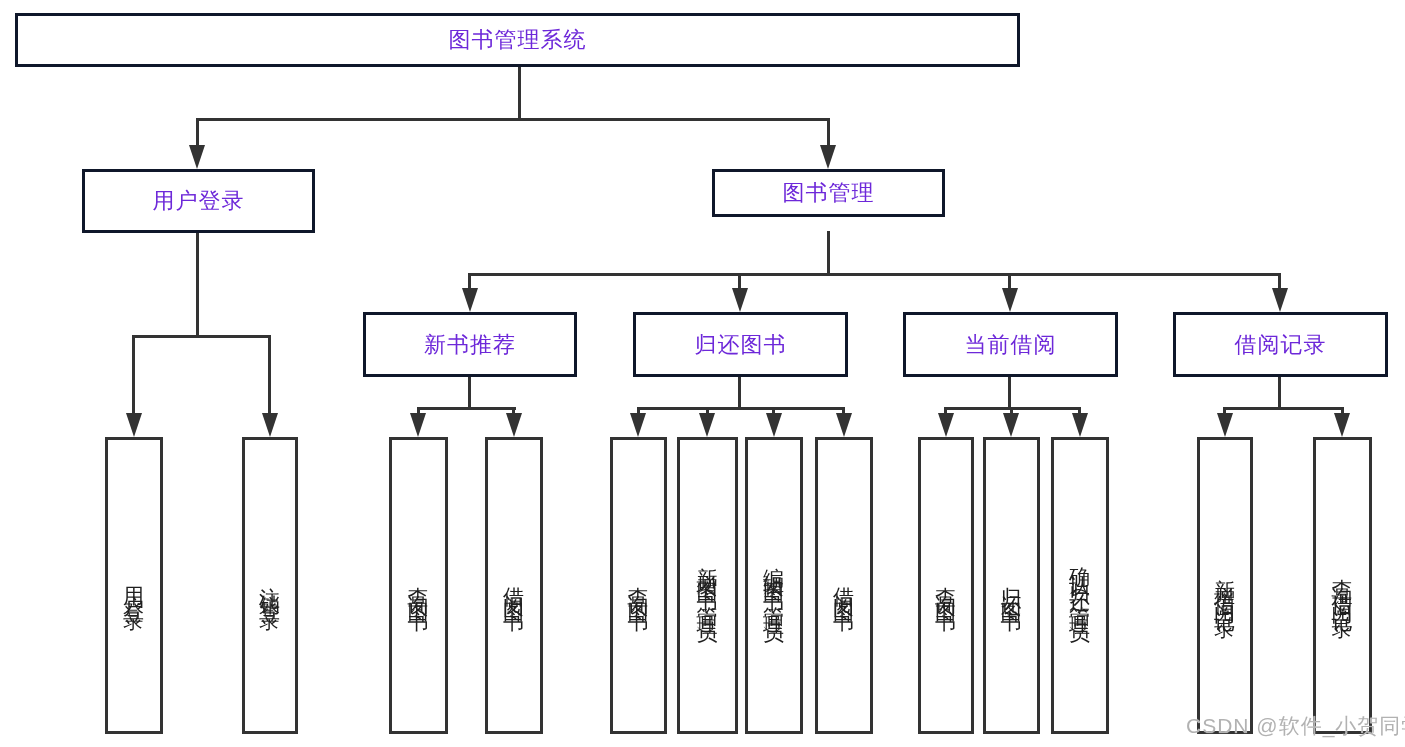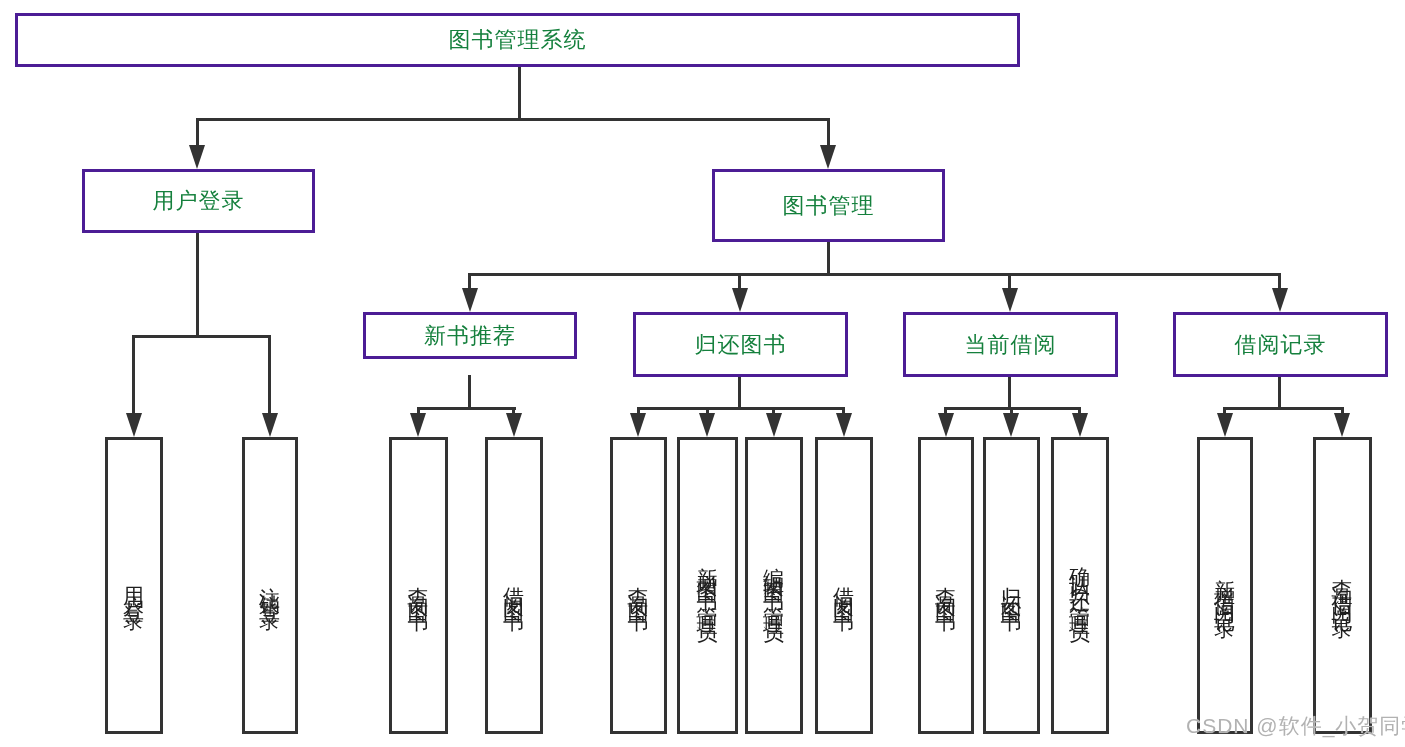--- a/index.html
+++ b/index.html
@@ -5,25 +5,25 @@
   html,body{margin:0;padding:0;background:#fff;}
   #stage{
     position:relative;
     width:1405px;height:747px;
     background:#ffffff;
     font-family:"Liberation Sans","DejaVu Sans",sans-serif;
     overflow:hidden;
   }
   .hbox{
     position:absolute;
-    border:3px solid #4c1d95;
+    border:3px solid #0f172a;
     background:#fff;
     box-sizing:border-box;
     display:flex;align-items:center;justify-content:center;
-    font-size:22px;color:#15803d;letter-spacing:1px;
+    font-size:22px;color:#6d28d9;letter-spacing:1px;
   }
   .vbox{
     position:absolute;
     border:3px solid #333;
     background:#fff;
     box-sizing:border-box;
     display:flex;align-items:center;justify-content:center;
   }
   .vbox .vt{
     writing-mode:vertical-rl;
@@ -111,25 +111,25 @@
       <div class="ar" style="left: 1334px; top: 413px;"></div>
     </div>
 
   <div class="hbox" style="left:15px;top:13px;width:1005px;height:54px">
     <span>图书管理系统</span>
   </div>
 
   <div class="hbox" style="left:82px;top:169px;width:233px;height:64px">
     <span>用户登录</span>
   </div>
-  <div class="hbox" style="left:712px;top:169px;width:233px;height:73px">
+  <div class="hbox" style="left:712px;top:169px;width:233px;height:48px">
     <span>图书管理</span>
   </div>
 
-  <div class="hbox" style="left:363px;top:312px;width:214px;height:47px">
+  <div class="hbox" style="left:363px;top:312px;width:214px;height:65px">
     <span>新书推荐</span>
   </div>
   <div class="hbox" style="left:633px;top:312px;width:215px;height:65px">
     <span>归还图书</span>
   </div>
   <div class="hbox" style="left:903px;top:312px;width:215px;height:65px">
     <span>当前借阅</span>
   </div>
   <div class="hbox" style="left:1173px;top:312px;width:215px;height:65px">
     <span>借阅记录</span>

